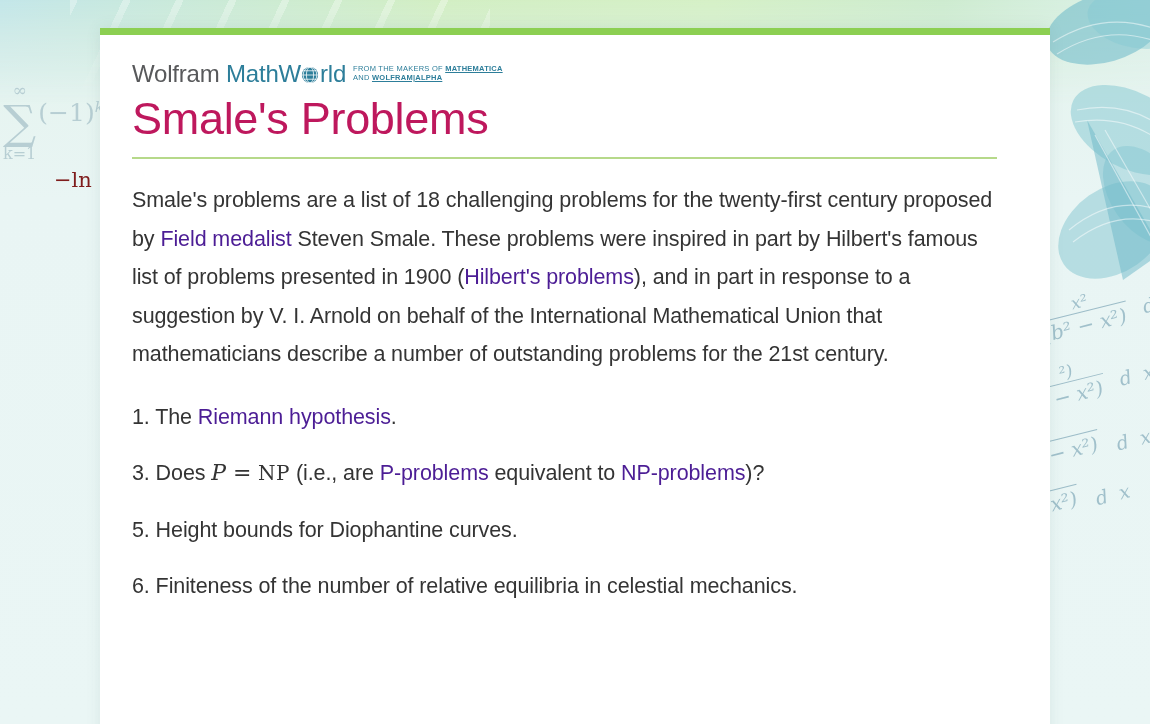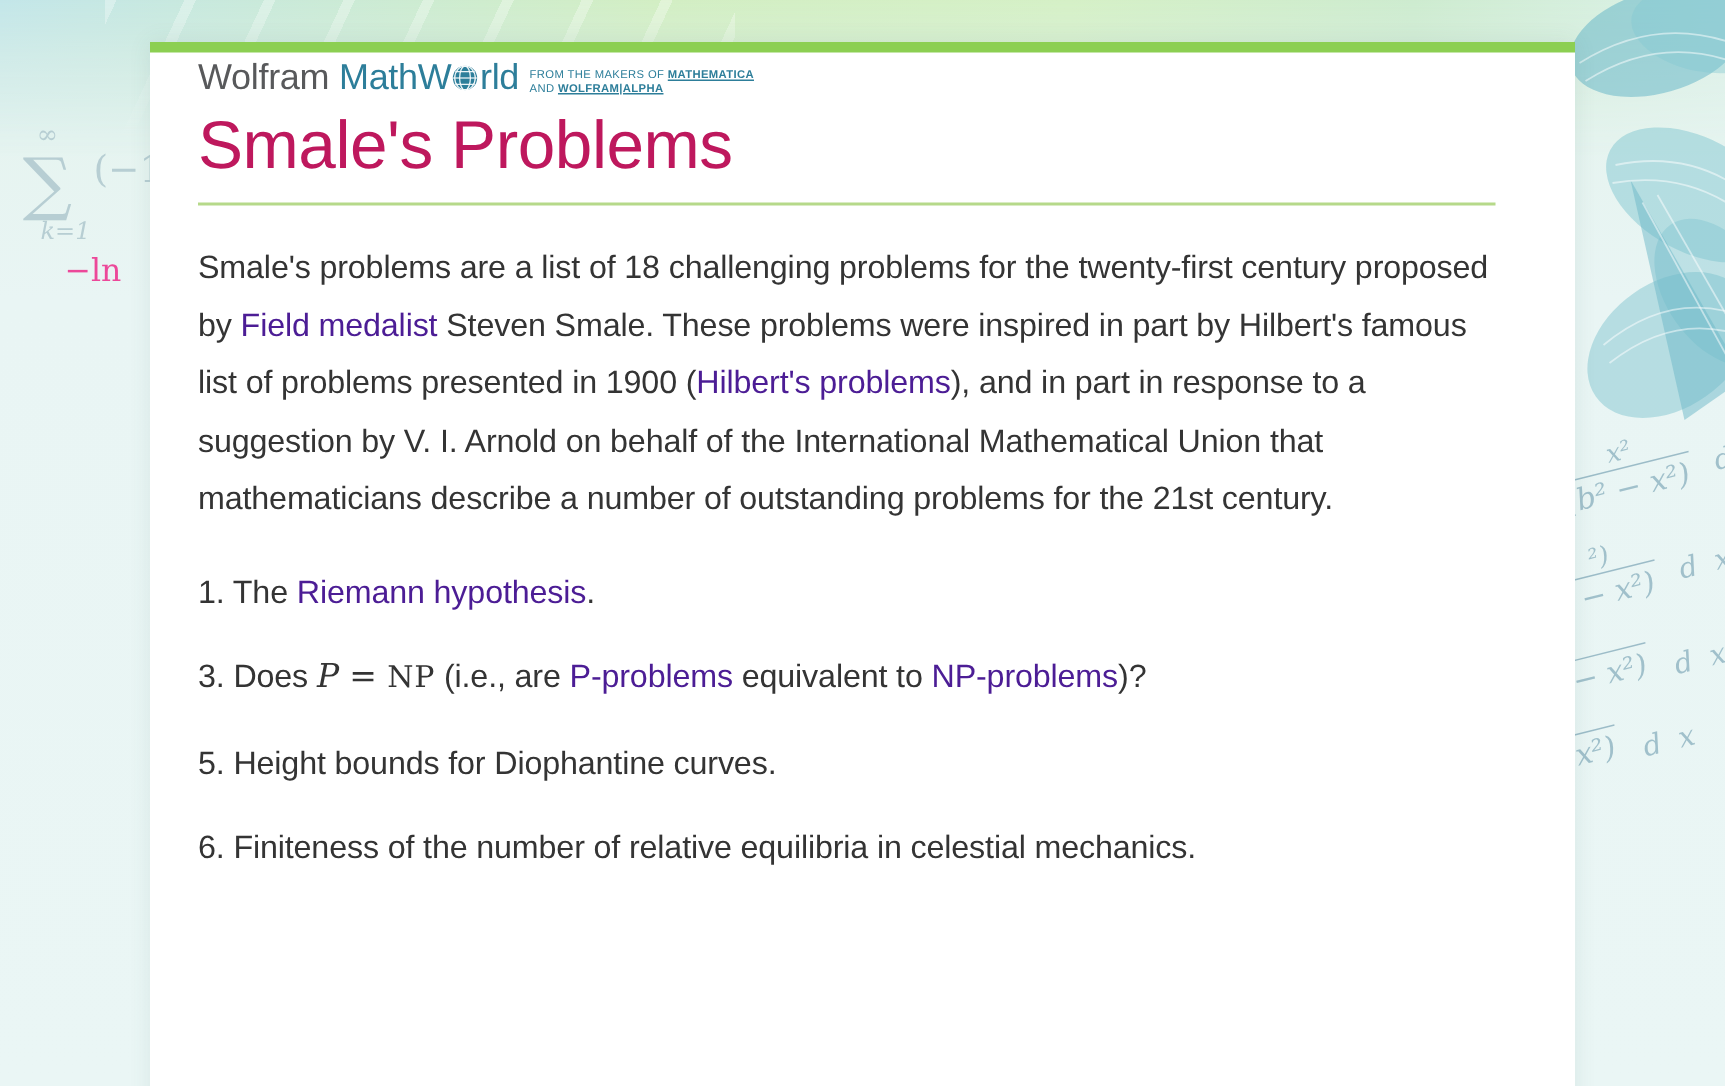--- a/index.html
+++ b/index.html
@@ -24,26 +24,26 @@
   }
 
   
   .bg-sum{
     position:absolute;left:3px;top:82px;z-index:1;display:flex;align-items:flex-start;
     color:#b7ced3;font-family:"DejaVu Serif", serif;
   }
   .sigma-col{display:flex;flex-direction:column;align-items:center;line-height:1;}
   .sigma-inf{font-size:17px;}
   .sigma{font-size:46px;line-height:46px;}
-  .sigma-lower{font-size:16px;font-style:italic;margin-top:1px;margin-left:24px;}
+  .sigma-lower{font-size:16px;margin-top:1px;}
   .sum-body{font-size:25px;margin-top:16px;margin-left:2px;}
   .sum-sup{font-size:15px;font-style:italic;vertical-align:9px;letter-spacing:1px;}
   .bg-ln{
-    position:absolute;left:43px;top:168px;z-index:1;font-size:21px;
-    color:#ec4899;font-family:"DejaVu Serif", serif;
+    position:absolute;left:54px;top:168px;z-index:1;font-size:21px;
+    color:#7f1d1d;font-family:"DejaVu Serif", serif;
   }
   .bg-surface{position:absolute;left:1025px;top:-20px;z-index:1;}
   .frag{
     position:absolute;z-index:1;transform:rotate(-14deg);
     font-family:"DejaVu Serif", serif;font-style:italic;
     color:rgba(147,182,195,.85);white-space:nowrap;
   }
   .frag .stack{display:inline-flex;flex-direction:column;align-items:center;vertical-align:middle;}
   .frag .num{font-size:17px;line-height:19px;}
   .frag .den{border-top:1.6px solid rgba(147,182,195,.9);padding:1px 3px 0;font-size:20px;line-height:24px;}
@@ -55,21 +55,21 @@
 
   
   .card{
     position:absolute;left:100px;top:28px;width:950px;height:760px;z-index:2;
     background:#ffffff;box-shadow:0 0 14px rgba(60,110,100,.10);
   }
   .accent-bar{width:100%;height:7px;background:#8ccf52;}
   .card-inner{padding:0 53px 0 32px;}
 
   
-  .logo-row{display:flex;align-items:center;margin-top:4px;cursor:pointer;}
+  .logo-row{display:flex;align-items:flex-start;margin-top:26px;cursor:pointer;}
   .logo-main{font-size:24px;line-height:26px;letter-spacing:-0.2px;white-space:nowrap;}
   .logo-wolfram{color:#58595b;}
   .logo-math{color:#2d7e9a;}
   .globe{display:inline-block;vertical-align:-2px;margin:0 0.5px;}
   .tagline{margin-left:7px;margin-top:3px;color:#2d7e9a;font-size:7.5px;line-height:9px;letter-spacing:.25px;white-space:nowrap;}
   .tagline b{font-weight:bold;text-decoration:underline;}
 
   
   .article-title{
     margin:7px 0 0 0;font-size:45px;line-height:50px;font-weight:normal;

